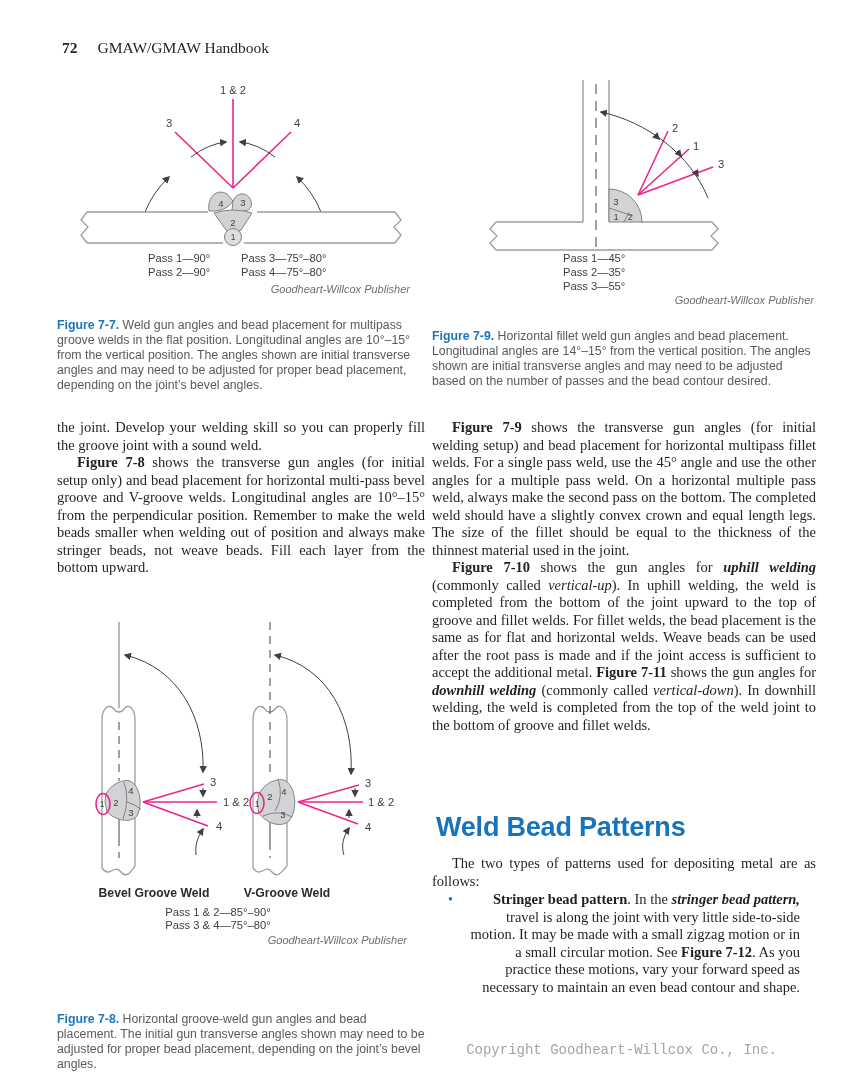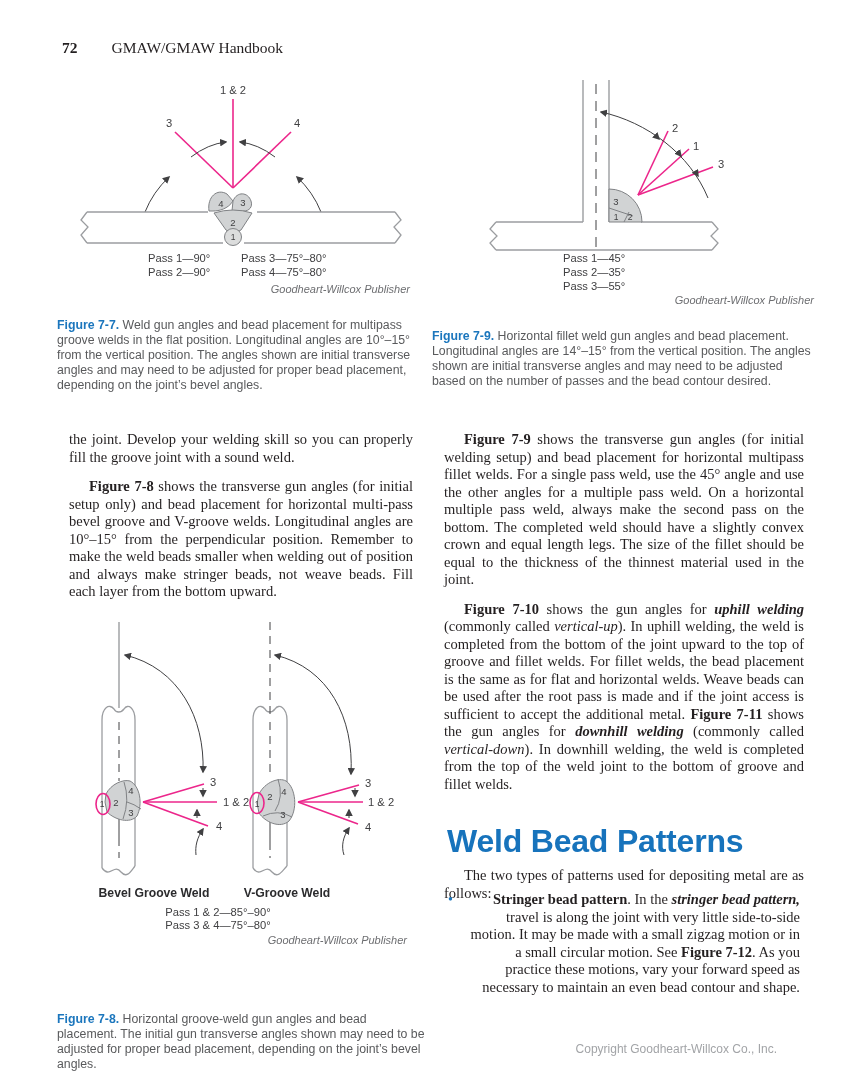--- a/index.html
+++ b/index.html
@@ -3,43 +3,43 @@
 <meta charset="utf-8">
 <style>
   html,body{margin:0;padding:0;background:#e8e8e8;}
   .page{
     position:relative;width:849px;height:1087px;background:#ffffff;
     margin:0 auto;overflow:hidden;
     font-family:"Liberation Serif", serif;color:#231f20;
   }
   
   .hdr{position:absolute;top:39px;left:62px;font-size:15.5px;color:#231f20;}
-  .hdr .pnum{font-weight:bold;margin-right:34px;}
+  .hdr .pnum{font-weight:bold;margin-right:20px;}
   
   .bodyblock{position:absolute;font-size:14.5px;line-height:17.5px;text-align:justify;}
-  .bodyblock p{margin:12px;}
+  .bodyblock p{margin:0;}
   .bodyblock p.ind{text-indent:20px;}
   .b{font-weight:bold;}
   .i{font-style:italic;}
   
   .caption{position:absolute;font-family:"Liberation Sans", sans-serif;
     font-size:12.3px;line-height:15px;color:#595a5c;text-align:left;}
   .caption .cap-label{font-weight:bold;color:#1b76bd;}
   
-  .section-title{position:absolute;left:432px;top:808px;margin:15px;
+  .section-title{position:absolute;left:432px;top:808px;margin:4px;
     font-family:"Liberation Sans", sans-serif;font-weight:bold;
-    font-size:32px;color:#1773bc;letter-spacing:-0.2px;}
+    font-size:27px;color:#1773bc;letter-spacing:-0.2px;}
   
   .bullet-item{position:absolute;left:448px;top:891px;width:352px;display:flex;
     font-size:14.5px;line-height:17.5px;}
   .bullet-item .dot{width:22px;color:#1b76bd;font-size:14px;flex:none;}
   .bullet-item .btxt{flex:1;text-align:right;}
   
   .footer{position:absolute;left:432px;top:1042px;width:345px;text-align:right;
-    font-family:Liberation Sans, sans-serif;font-size:12px;color:#a2a4a7;}
+    font-family:Liberation Mono, monospace;font-size:14px;color:#a2a4a7;}
   
   svg{position:absolute;overflow:visible;}
   svg text{font-family:"Liberation Sans", sans-serif;font-size:11.2px;fill:#404042;}
   svg text.bead{font-size:9.5px;}
   svg text.bead-sm{font-size:8.5px;}
   svg text.credit{font-style:italic;font-size:11px;fill:#6d6e71;}
   svg text.subttl{font-weight:bold;font-size:12.2px;fill:#2b2b2d;}
 </style>
 </head>
 <body>

